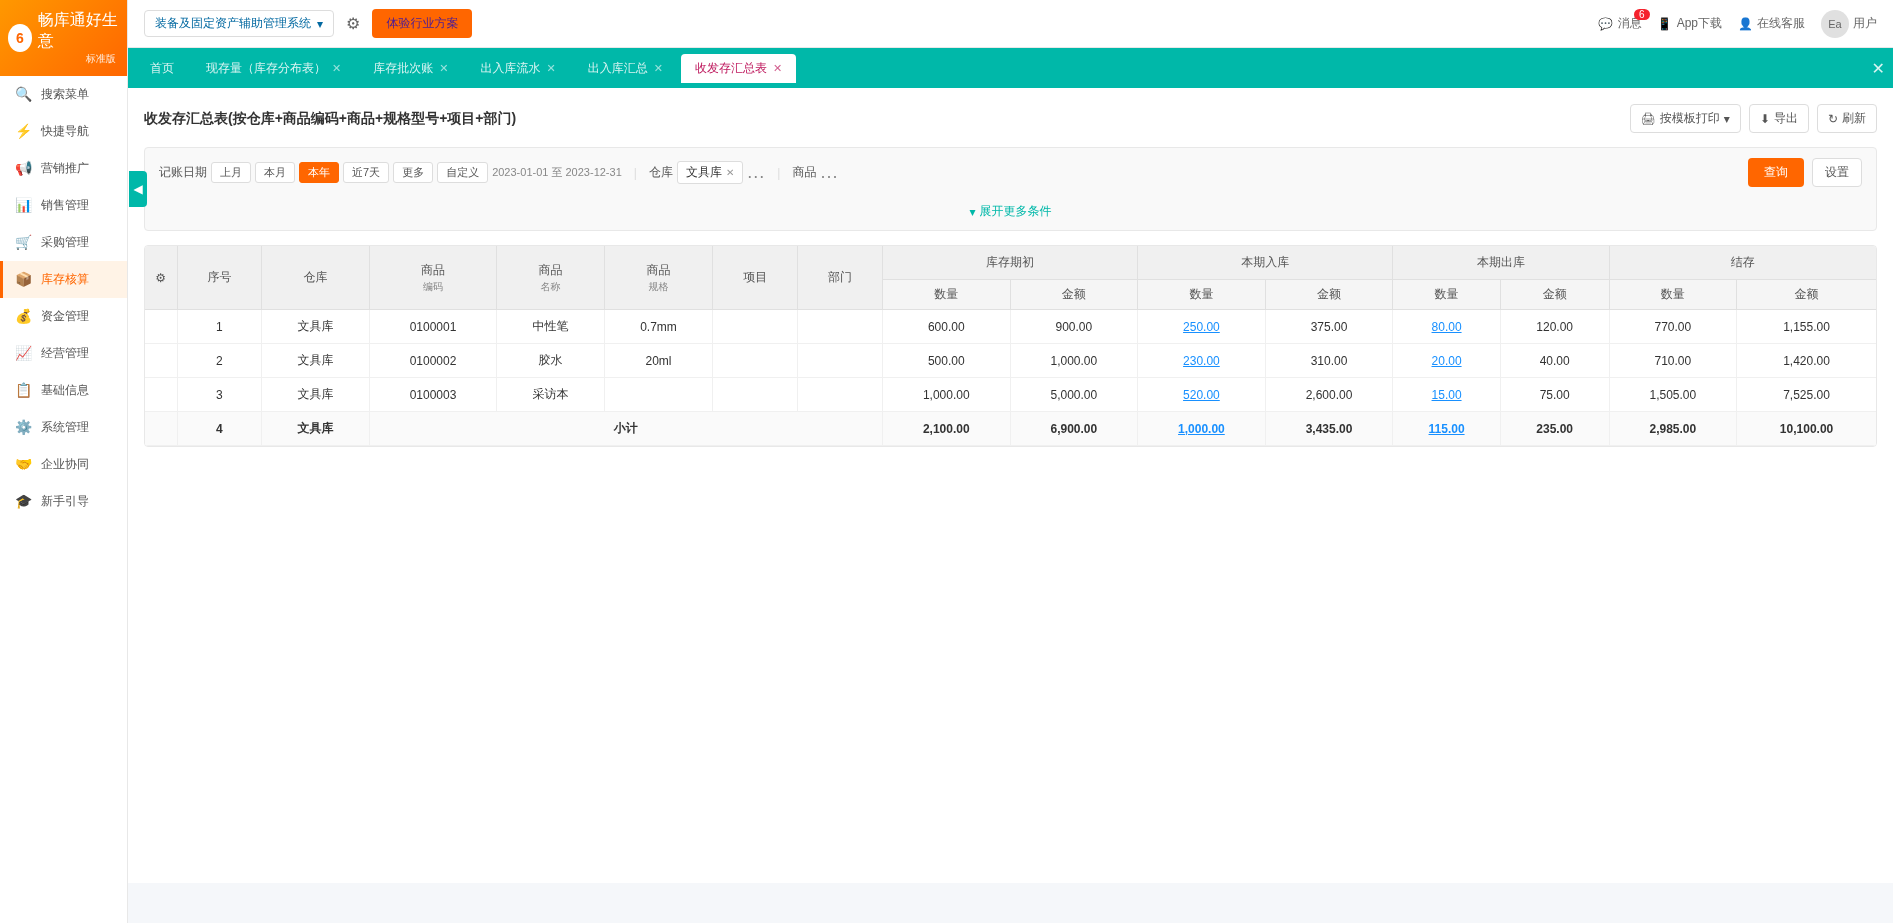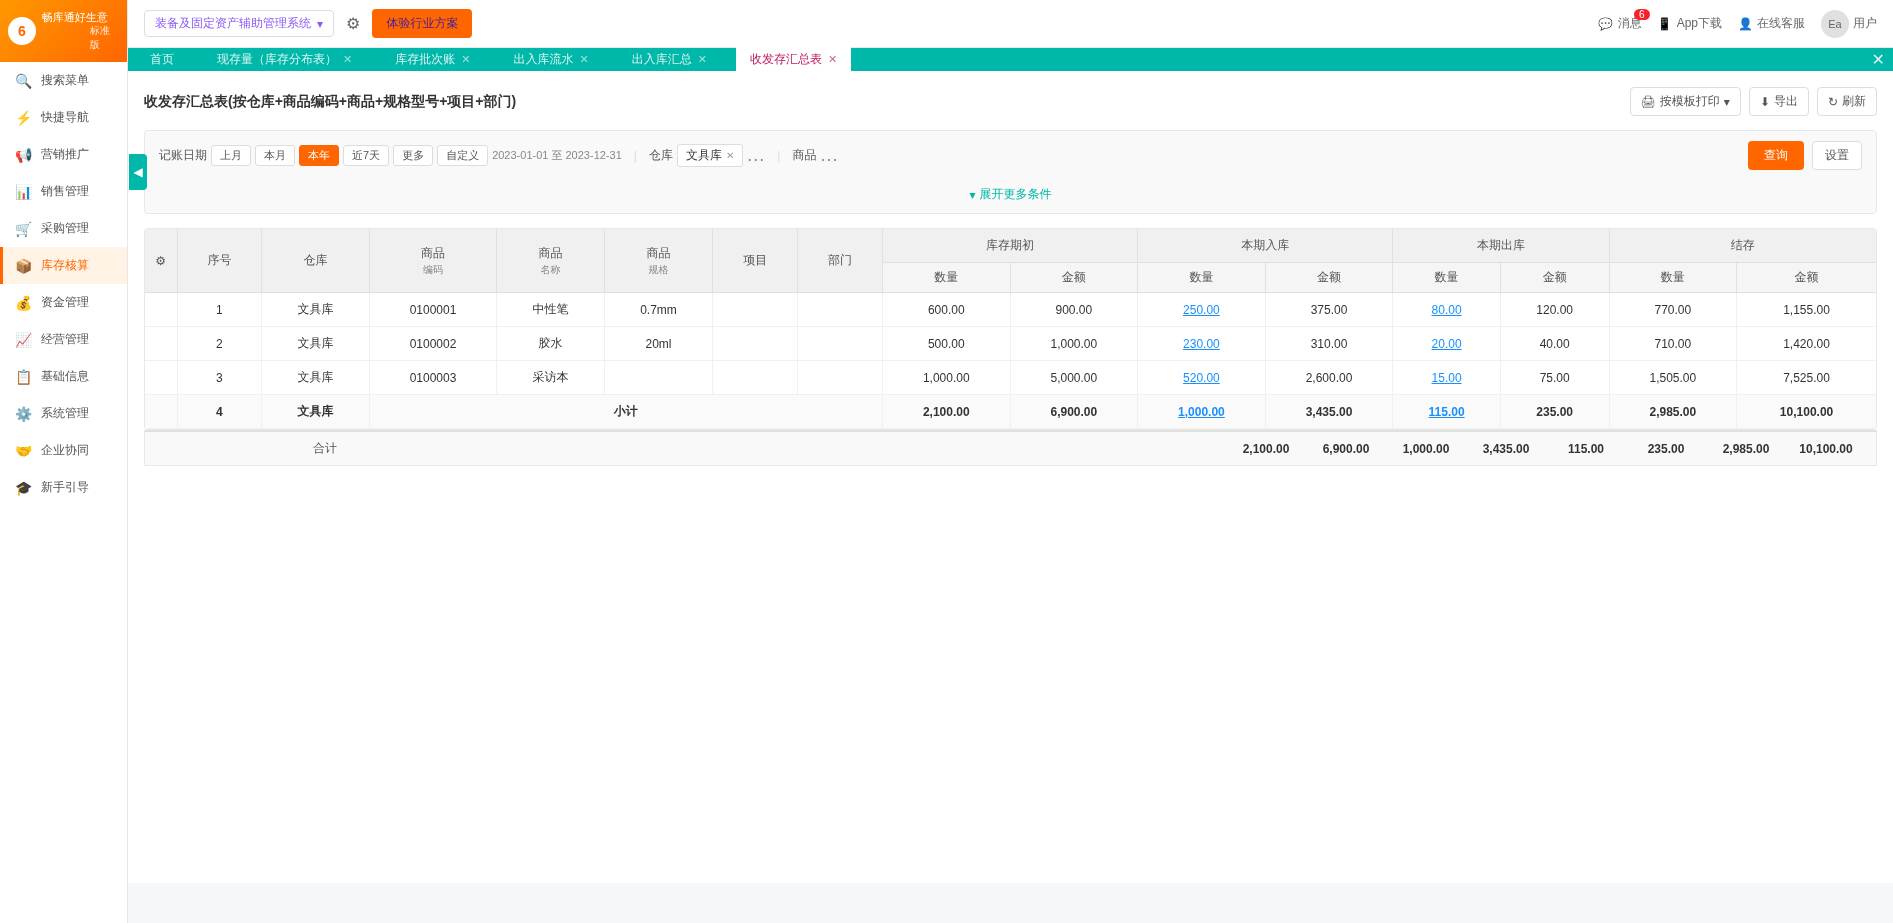--- a/index.html
+++ b/index.html
@@ -2,43 +2,43 @@
 <html><head>
   <meta charset="utf-8">
   <style>
     * { box-sizing: border-box; margin: 0; padding: 0; }
     body { font-family: 'Microsoft YaHei', Arial, sans-serif; font-size: 12px; background: #f5f5f5; display: flex; height: 923px; overflow: hidden; }
 
     
     .sidebar { width: 128px; background: #fff; border-right: 1px solid #e8e8e8; display: flex; flex-direction: column; height: 100%; }
     .sidebar-header { background: linear-gradient(135deg, #ff9800, #ff6600); padding: 10px 8px; display: flex; align-items: center; gap: 6px; min-height: 50px; }
     .sidebar-logo { width: 28px; height: 28px; background: #fff; border-radius: 50%; display: flex; align-items: center; justify-content: center; color: #ff6600; font-weight: bold; font-size: 14px; }
-    .sidebar-title { color: #fff; font-size: 11px; line-height: 1.3; }
+    .sidebar-title { color: #fff; font-size: 16px; line-height: 1.3; }
     .sidebar-subtitle { color: rgba(255,255,255,0.85); font-size: 10px; margin-left: 48px; }
 
     .sidebar-nav { flex: 1; overflow-y: auto; }
     .sidebar-item { display: flex; align-items: center; gap: 8px; padding: 10px 12px; cursor: pointer; color: #555; font-size: 12px; border-left: 3px solid transparent; }
     .sidebar-item.active { background: #fff3e6; color: #ff6600; border-left-color: #ff6600; }
     .sidebar-item .icon { font-size: 14px; width: 18px; text-align: center; }
 
     
     .main { flex: 1; display: flex; flex-direction: column; height: 100%; overflow: hidden; }
 
     
     .topbar { background: #fff; border-bottom: 1px solid #e8e8e8; display: flex; align-items: center; padding: 0 16px; height: 48px; gap: 12px; }
-    .topbar-system-select { display: flex; align-items: center; gap: 6px; border: 1px solid #ddd; border-radius: 4px; padding: 4px 10px; font-size: 12px; color: #8b5cf6; cursor: pointer; }
+    .topbar-system-select { display: flex; align-items: center; gap: 6px; border: 1px solid #ddd; border-radius: 4px; padding: 4px 10px; font-size: 12px; color: #0369a1; cursor: pointer; }
     .topbar-gear { color: #666; cursor: pointer; font-size: 16px; }
     .btn-trial { background: #ff6600; color: #4c1d95; border: none; padding: 6px 14px; border-radius: 4px; font-size: 12px; cursor: pointer; }
     .topbar-right { display: flex; align-items: center; gap: 16px; margin-left: auto; }
     .topbar-icon-group { display: flex; align-items: center; gap: 4px; color: #666; font-size: 12px; cursor: pointer; position: relative; }
     .badge { background: #f5222d; color: #fff; border-radius: 10px; font-size: 10px; padding: 0 4px; min-width: 16px; text-align: center; position: absolute; top: -6px; right: -8px; }
     .user-avatar { width: 28px; height: 28px; background: #e0e0e0; border-radius: 50%; display: flex; align-items: center; justify-content: center; font-size: 11px; color: #666; }
 
     
-    .tabs { background: #00b8a9; display: flex; align-items: center; height: 23px; padding: 0 8px; gap: 15px; text-align: center; }
+    .tabs { background: #00b8a9; display: flex; align-items: center; height: 40px; padding: 0 8px; gap: 4px; text-align: center; }
     .tab { display: flex; align-items: center; gap: 6px; padding: 6px 14px; color: rgba(255,255,255,0.85); font-size: 12px; cursor: pointer; border-radius: 4px 4px 0 0; background: transparent; white-space: nowrap; }
     .tab.active { background: #fff; color: #be185d; }
     .tab .close { color: inherit; opacity: 0.7; font-size: 11px; }
     .tabs-close-all { margin-left: auto; color: rgba(255,255,255,0.85); cursor: pointer; font-size: 16px; }
 
     
     .content { flex: 1; overflow-y: auto; background: #f5f7fa; padding: 0; }
     .page-container { background: #fff; margin: 0; padding: 16px; min-height: calc(100% - 40px); }
 
     
@@ -358,28 +358,16 @@
               <td>3,435.00</td>
               <td><span class="link-val">115.00</span></td>
               <td>235.00</td>
               <td>2,985.00</td>
               <td>10,100.00</td>
             </tr>
           </tbody>
         </table>
       </div>
 
-      <div class="footer-total" style="margin-top: 0; border: 1px solid #e8e8e8; border-top: 2px solid #e0e0e0;">
-        <span style="min-width: 340px; color: #555; text-align: center; font-weight: normal;">合计</span>
-        <span style="flex: 1;"></span>
-        <span style="min-width: 80px; text-align: center;">2,100.00</span>
-        <span style="min-width: 80px; text-align: center;">6,900.00</span>
-        <span style="min-width: 80px; text-align: center;">1,000.00</span>
-        <span style="min-width: 80px; text-align: center;">3,435.00</span>
-        <span style="min-width: 80px; text-align: center;">115.00</span>
-        <span style="min-width: 80px; text-align: center;">235.00</span>
-        <span style="min-width: 80px; text-align: center;">2,985.00</span>
-        <span style="min-width: 80px; text-align: center;">10,100.00</span>
-      </div>
 
     </div>
   </div>
 </div>
 
 </body></html>

